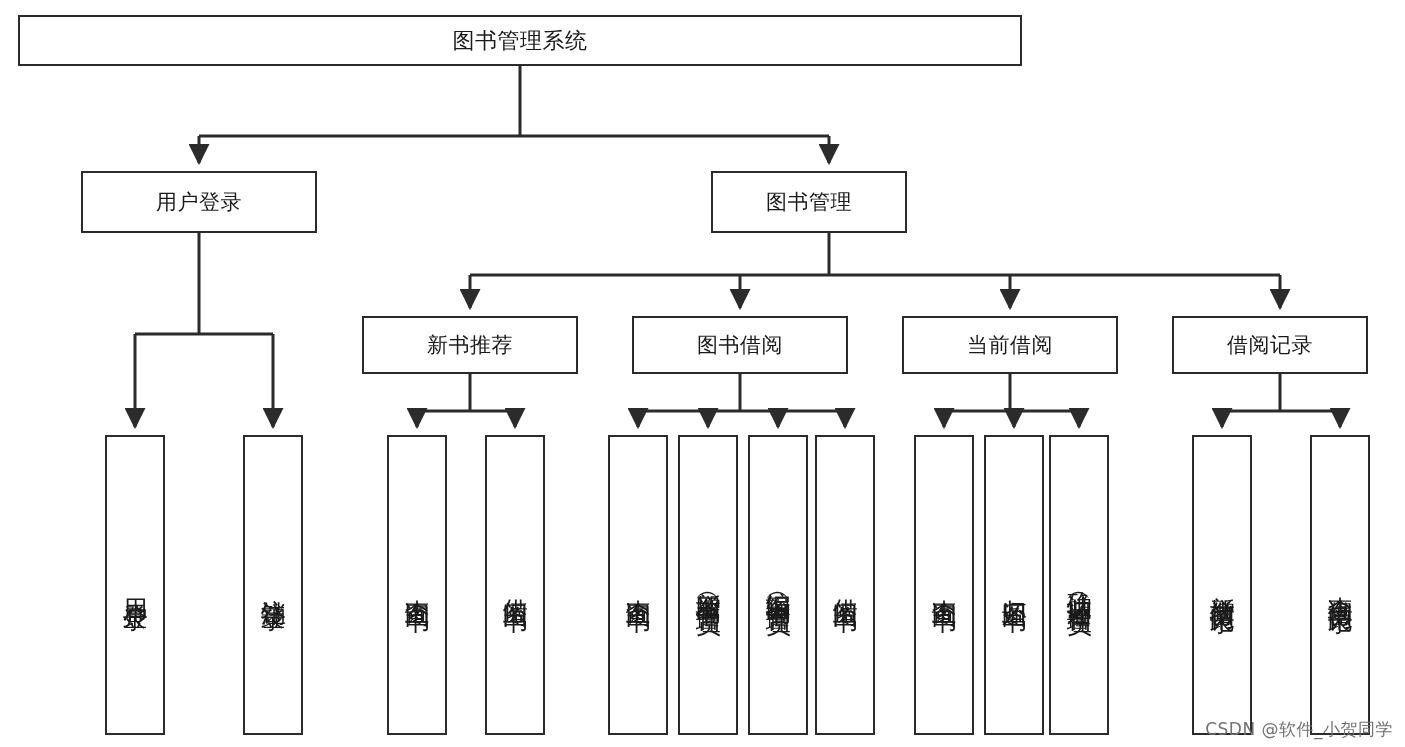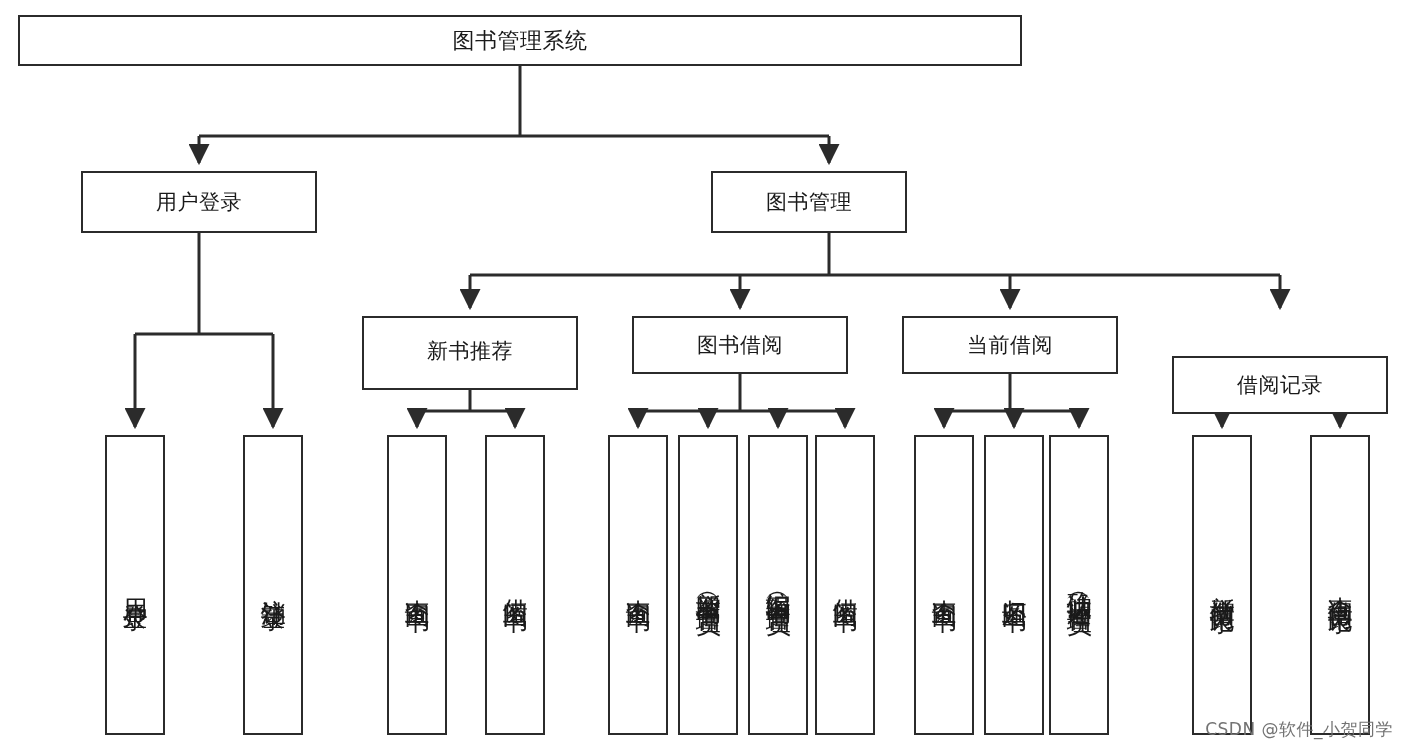--- a/index.html
+++ b/index.html
@@ -136,30 +136,30 @@
     <span class="lbl">图书管理系统</span>
   </div>
 
   <div class="node h" style="left:81px; top:171px; width:236px; height:62px;">
     <span class="lbl">用户登录</span>
   </div>
   <div class="node h" style="left:711px; top:171px; width:196px; height:62px;">
     <span class="lbl">图书管理</span>
   </div>
 
-  <div class="node h" style="left:362px; top:316px; width:216px; height:74px;font-family:Liberation Mono, monospace;">
+  <div class="node h" style="left:362px; top:316px; width:216px; height:58px;">
     <span class="lbl">新书推荐</span>
   </div>
   <div class="node h" style="left:632px; top:316px; width:216px; height:58px;">
     <span class="lbl">图书借阅</span>
   </div>
   <div class="node h" style="left:902px; top:316px; width:216px; height:58px;">
     <span class="lbl">当前借阅</span>
   </div>
-  <div class="node h" style="left:1172px; top:316px; width:216px; height:58px;margin-top:40px;">
+  <div class="node h" style="left:1172px; top:316px; width:196px; height:58px;">
     <span class="lbl">借阅记录</span>
   </div>
 
   <div class="node v" style="left:105px; top:435px; width:60px; height:300px;">
     <span class="lbl">用户登录</span>
   </div>
   <div class="node v" style="left:243px; top:435px; width:60px; height:300px;">
     <span class="lbl">注销登录</span>
   </div>
   <div class="node v" style="left:387px; top:435px; width:60px; height:300px;">

